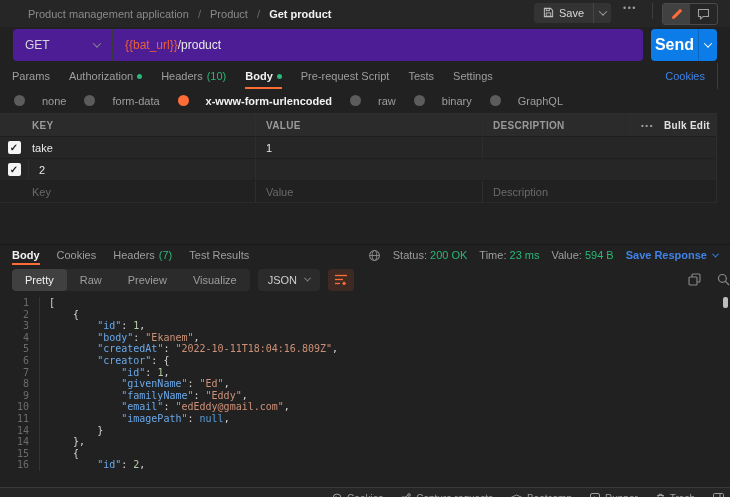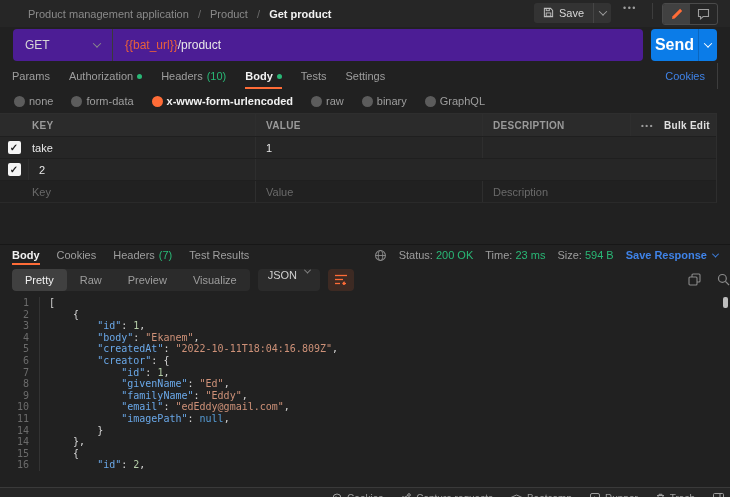--- a/index.html
+++ b/index.html
@@ -41,21 +41,21 @@
   .rtab { display:flex; align-items:center; gap:4px; color:#9e9e9e; margin-right:19px; position:relative; cursor:default; }
   .rtab.active { color:#f2f2f2; font-weight:bold; }
   .rtab.active::after { content:""; position:absolute; left:0; right:0; bottom:0; height:2px; background:#ff6c37; }
   .gdot { width:5px; height:5px; border-radius:50%; background:#29b876; }
   .gbadge { color:#29b876; }
   .cookies-link { margin-left:auto; color:#3f83e8; display:flex; align-items:center; }
   .req-tabs .vdiv { height:100%; margin:0 0 0 12px; }
 
   
   .body-types { height:24px; flex:none; display:flex; align-items:center; padding:0 14px; gap:18px; }
-  .radio-opt { display:flex; align-items:center; gap:4px; color:#9e9e9e; cursor:default; }
+  .radio-opt { display:flex; gap:17px; color:#9e9e9e; cursor:default; }
   .radio-opt .rdot { width:11px; height:11px; border-radius:50%; background:#5c5c5c; flex:none; }
   .radio-opt.selected { color:#f2f2f2; font-weight:bold; }
   .radio-opt.selected .rdot { background:#ff6c37; }
 
   
   .params-table { width:717px; flex:none; border-right:1px solid #2e2e2e; border-bottom:1px solid #2a2a2a; }
   .trow, .thead { display:flex; align-items:stretch; }
   .thead { height:24px; background:#2b2b2b; border-top:1px solid #2e2e2e; border-bottom:1px solid #1f1f1f;
            color:#9a9a9a; font-size:10px; font-weight:bold; letter-spacing:0.3px; }
   .trow { height:22px; background:#262626; border-bottom:1px solid #1f1f1f; color:#e8e8e8; }
@@ -81,21 +81,21 @@
   .resp-meta { margin-left:auto; display:flex; align-items:center; gap:12px; }
   .meta-pair { color:#9e9e9e; }
   .meta-val { color:#29b876; }
   .save-response { color:#3f83e8; font-weight:bold; display:flex; align-items:center; gap:6px; }
   .save-response .chev { width:5px; height:5px; }
 
   .resp-toolbar { height:29px; flex:none; display:flex; align-items:center; padding:0 0 0 12px; gap:8px; }
   .segmented { display:flex; background:#2b2b2b; border-radius:4px; height:22px; overflow:hidden; }
   .seg { padding:0 13px; display:flex; align-items:center; color:#9e9e9e; }
   .seg.active { background:#404040; color:#f2f2f2; border-radius:4px; }
-  .json-dd { height:22px; background:#2b2b2b; border-radius:4px; display:flex; gap:8px; padding:0 10px; color:#d0d0d0; }
+  .json-dd { height:22px; background:#2b2b2b; border-radius:4px; display:flex; align-items:center; gap:8px; padding:0 10px; color:#d0d0d0; }
   .json-dd .chev { width:5px; height:5px; color:#8a8a8a; }
   .wrap-btn { height:22px; width:26px; background:rgba(255,108,55,0.13); border-radius:4px; display:flex; align-items:center; justify-content:center; }
   .tool-right { margin-left:auto; display:flex; align-items:center; gap:16px; }
 
   .code-area { flex:1; min-height:0; overflow:hidden; padding-top:3px; font-family:"DejaVu Sans Mono", monospace; font-size:10px; }
   .code-line { display:flex; line-height:11.6px; }
   .ln { width:40px; flex:none; text-align:right; padding-right:10px; color:#6b6b6b; border-right:1px solid #333; }
   .lc { white-space:pre; padding-left:9px; }
   .tk-p { color:#d4d4d4; }
   .tk-k { color:#6aa8e8; }
@@ -183,20 +183,23 @@
       </div>
     <div class="rtab">
         <span>Headers</span>
         <span class="gbadge">(10)</span>
       </div>
     <div class="rtab active">
         <span>Body</span>
         <span class="gdot"></span>
       </div>
     <div class="rtab">
+        <span>Pre-request Script</span>
+      </div>
+    <div class="rtab">
         <span>Tests</span>
       </div>
     <div class="rtab">
         <span>Settings</span>
       </div>
     <div class="cookies-link">Cookies</div>
     <div class="vdiv"></div>
   </nav>
 
   <div class="body-types">
@@ -280,21 +283,21 @@
           <span>Test Results</span>
         </div>
       <div class="resp-meta">
         <svg width="13" height="13" viewBox="0 0 14 14">
             <circle cx="7" cy="7" r="5.3" fill="none" stroke="#8a8a8a" stroke-width="1.1"></circle>
             <ellipse cx="7" cy="7" rx="2.4" ry="5.3" fill="none" stroke="#8a8a8a" stroke-width="1"></ellipse>
             <line x1="1.7" y1="7" x2="12.3" y2="7" stroke="#8a8a8a" stroke-width="1"></line>
           </svg>
         <span class="meta-pair"><span>Status:</span> <span class="meta-val">200 OK</span></span>
         <span class="meta-pair"><span>Time:</span> <span class="meta-val">23 ms</span></span>
-        <span class="meta-pair"><span>Size:</span> <span class="meta-val">594 B</span></span>
+        <span class="meta-pair"><span>Value:</span> <span class="meta-val">594 B</span></span>
         <span class="save-response">
             <span>Save Response</span>
             <span class="chev"></span>
           </span>
       </div>
     </nav>
 
     <div class="resp-toolbar">
       <div class="segmented">
         <div class="seg active">Pretty</div>

